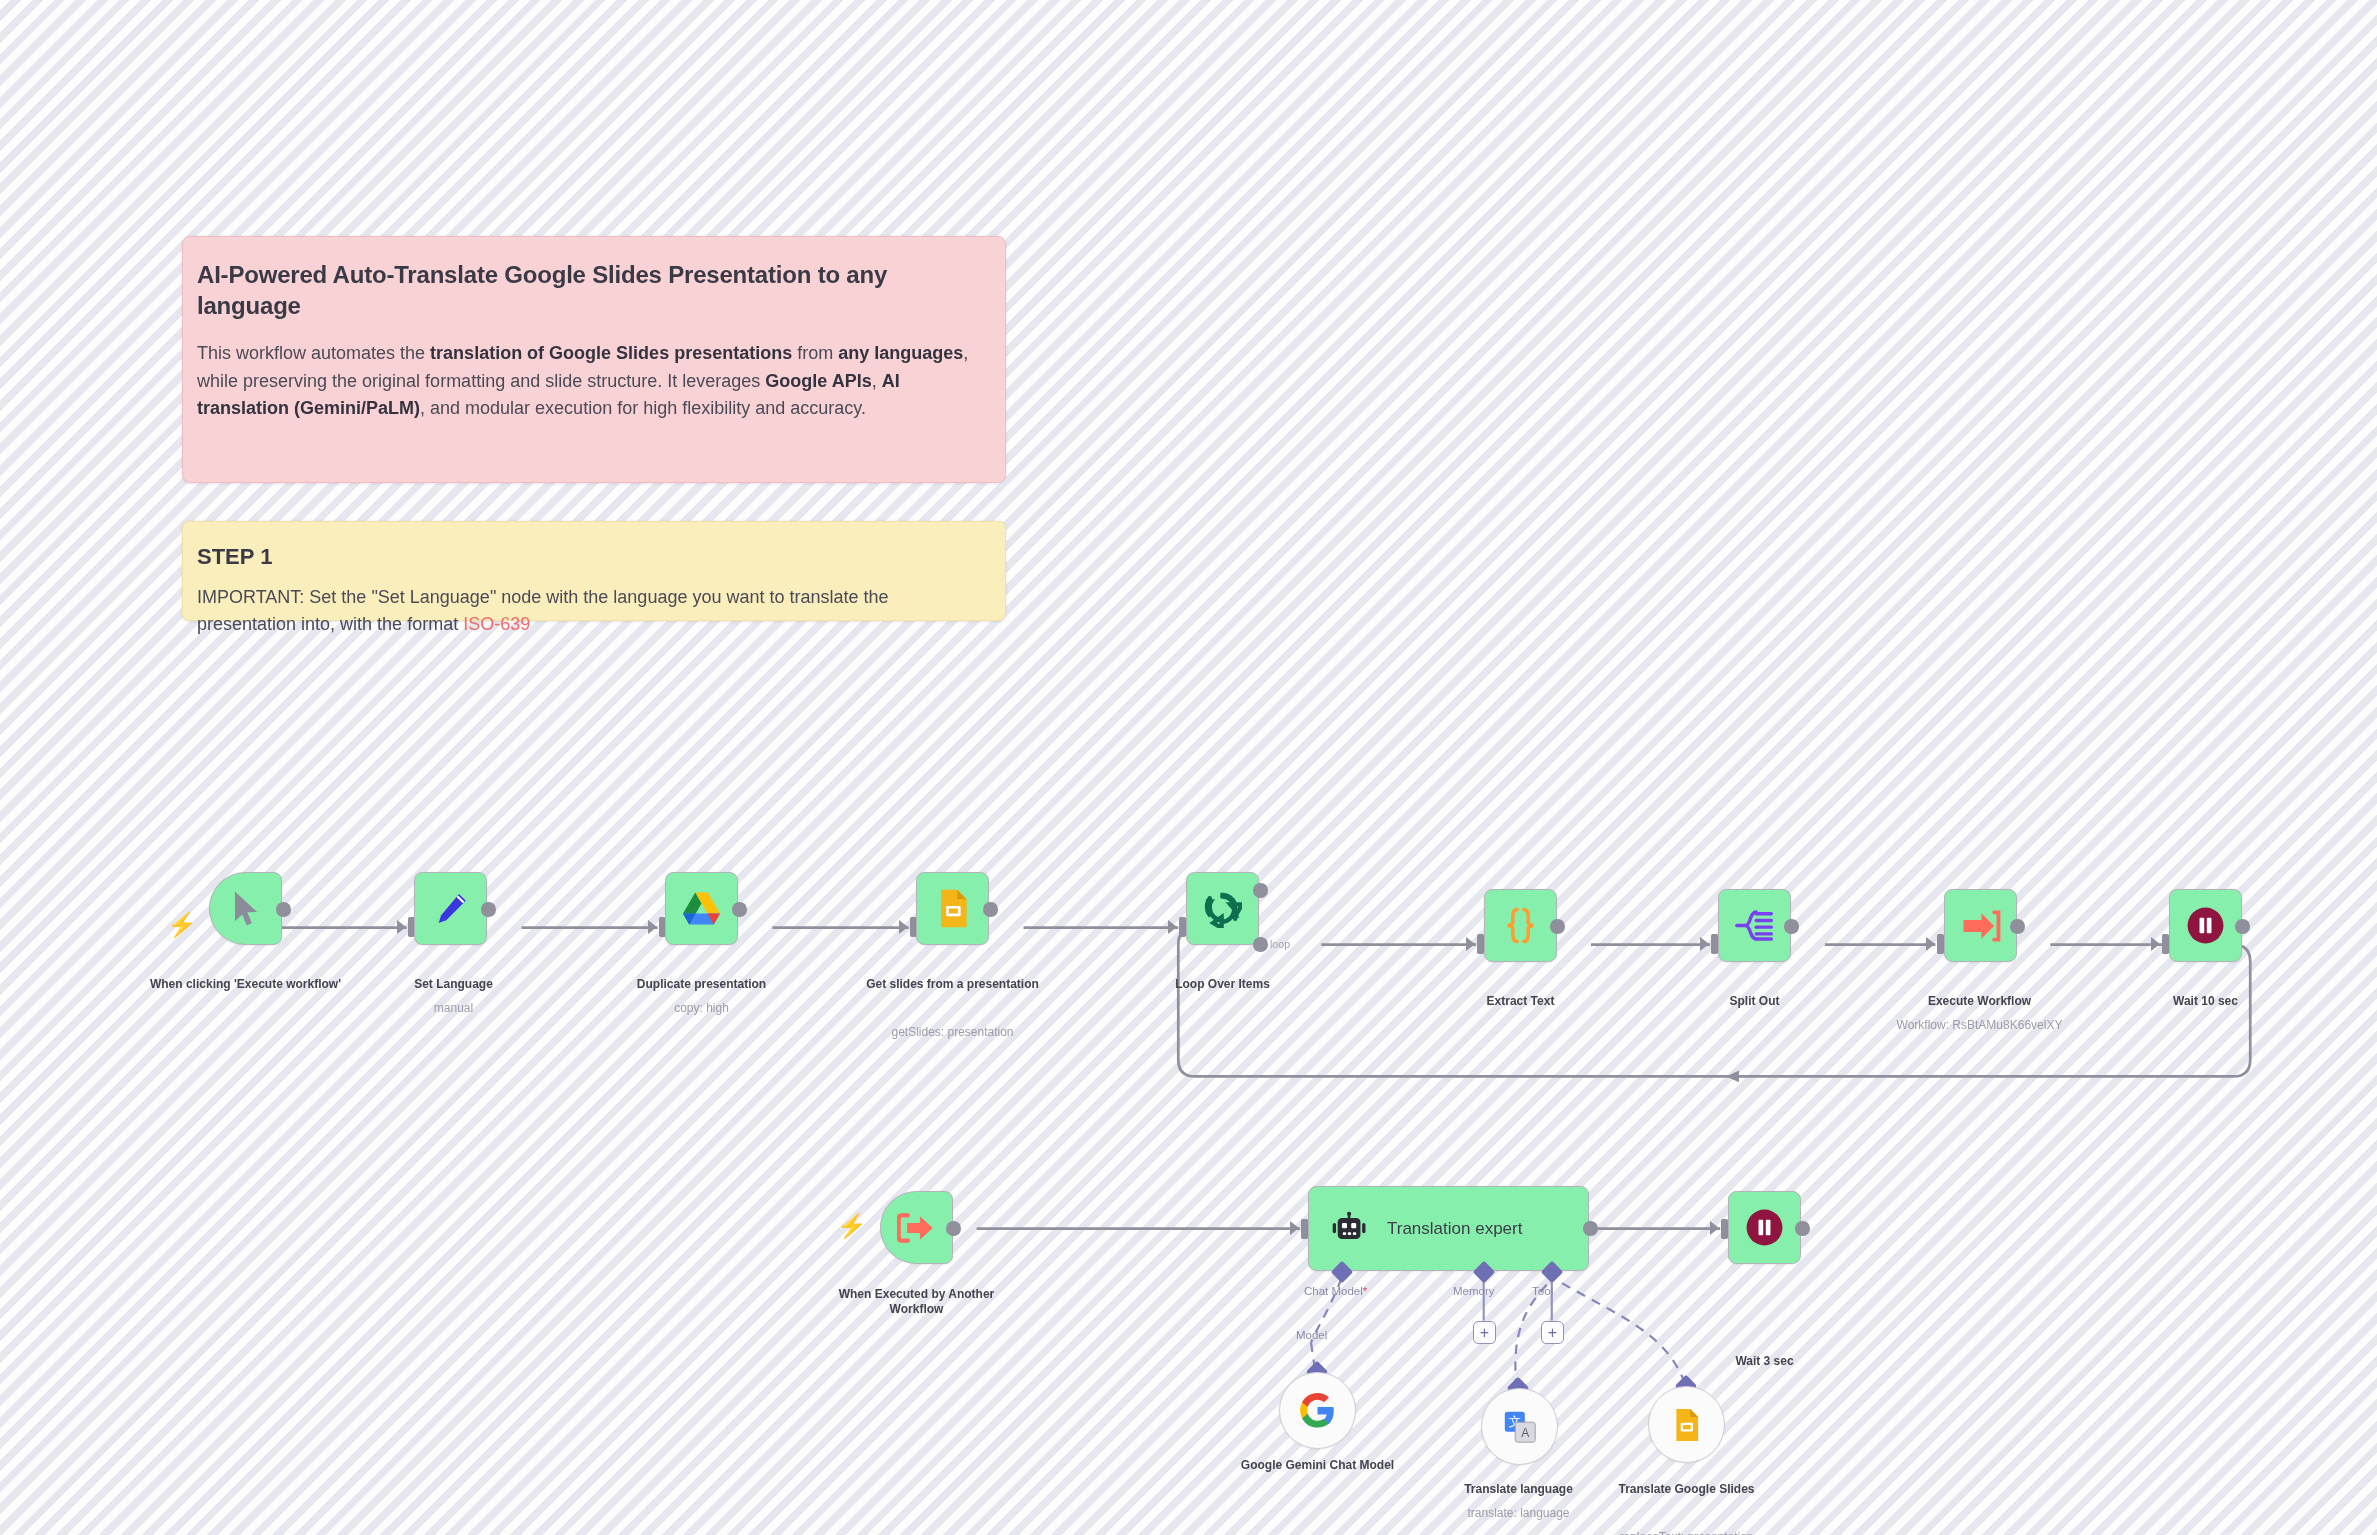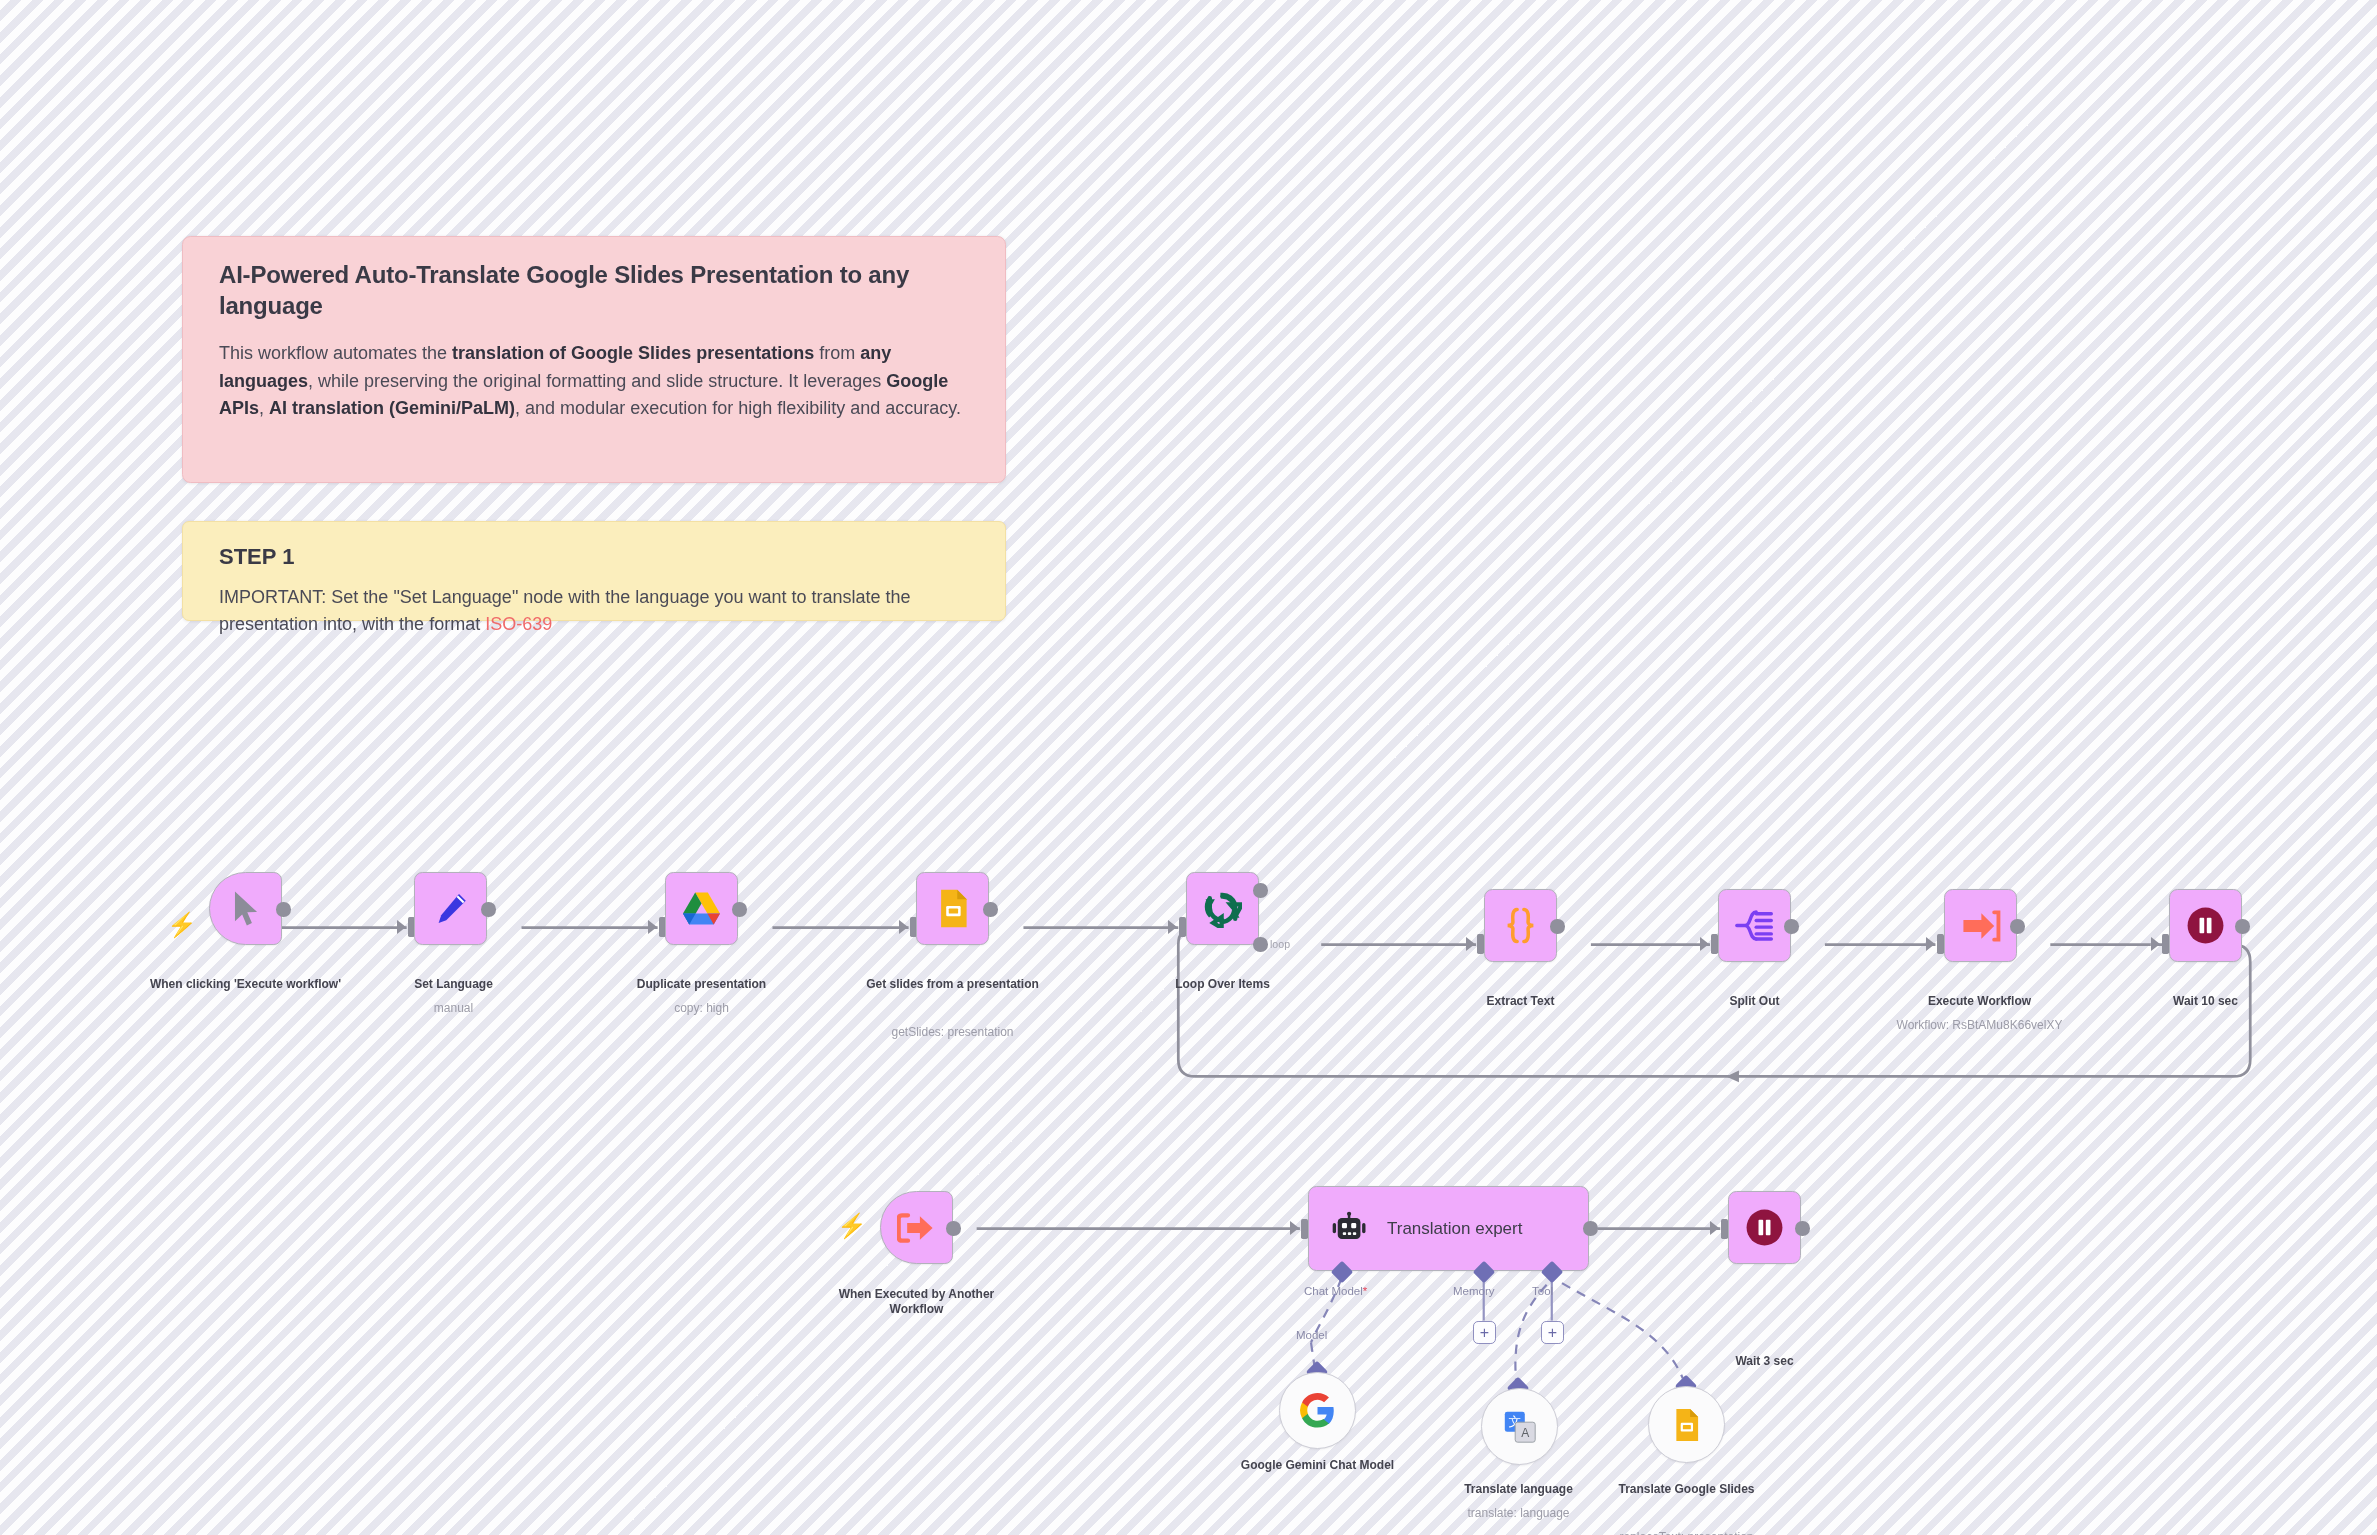--- a/index.html
+++ b/index.html
@@ -25,21 +25,21 @@
     position: absolute;
     inset: 0;
     width: 2377px;
     height: 1536px;
   }
 
   
   .sticky {
     position: absolute;
     border-radius: 8.5px;
-    padding: 22px 24px 19px 36px;
+    padding: 22px 24px 19px 14px;
     box-shadow: 0 0.9px 2.6px rgba(60,60,80,0.10);
   }
   .sticky-pink {
     background: #f9d2d6;
     border: 0.9px solid #f0bcc2;
   }
   .sticky-yellow {
     background: #fbeebd;
     border: 0.9px solid #f3e0a4;
   }
@@ -64,21 +64,21 @@
   }
   .sticky-body.tight { margin-top: 13.6px; }
   .sticky-body p { margin-bottom: 12.8px; }
   .sticky-body p:last-child { margin-bottom: 0; }
   .sticky-body b { font-weight: bold; color: #33333f; }
   .lnk { color: #f06a6a; }
 
   
   .node {
     position: absolute;
-    background: #f0abfc;
+    background: #86efac;
     border: 1.7px solid #b2b2bb;
     border-radius: 8.5px;
     display: flex;
     align-items: center;
     justify-content: center;
     box-shadow: 0 0.9px 1.7px rgba(60,60,80,0.08);
   }
   .node.square { width: 73px; height: 73px; }
   .node.trigger {
     width: 73px; height: 73px;

